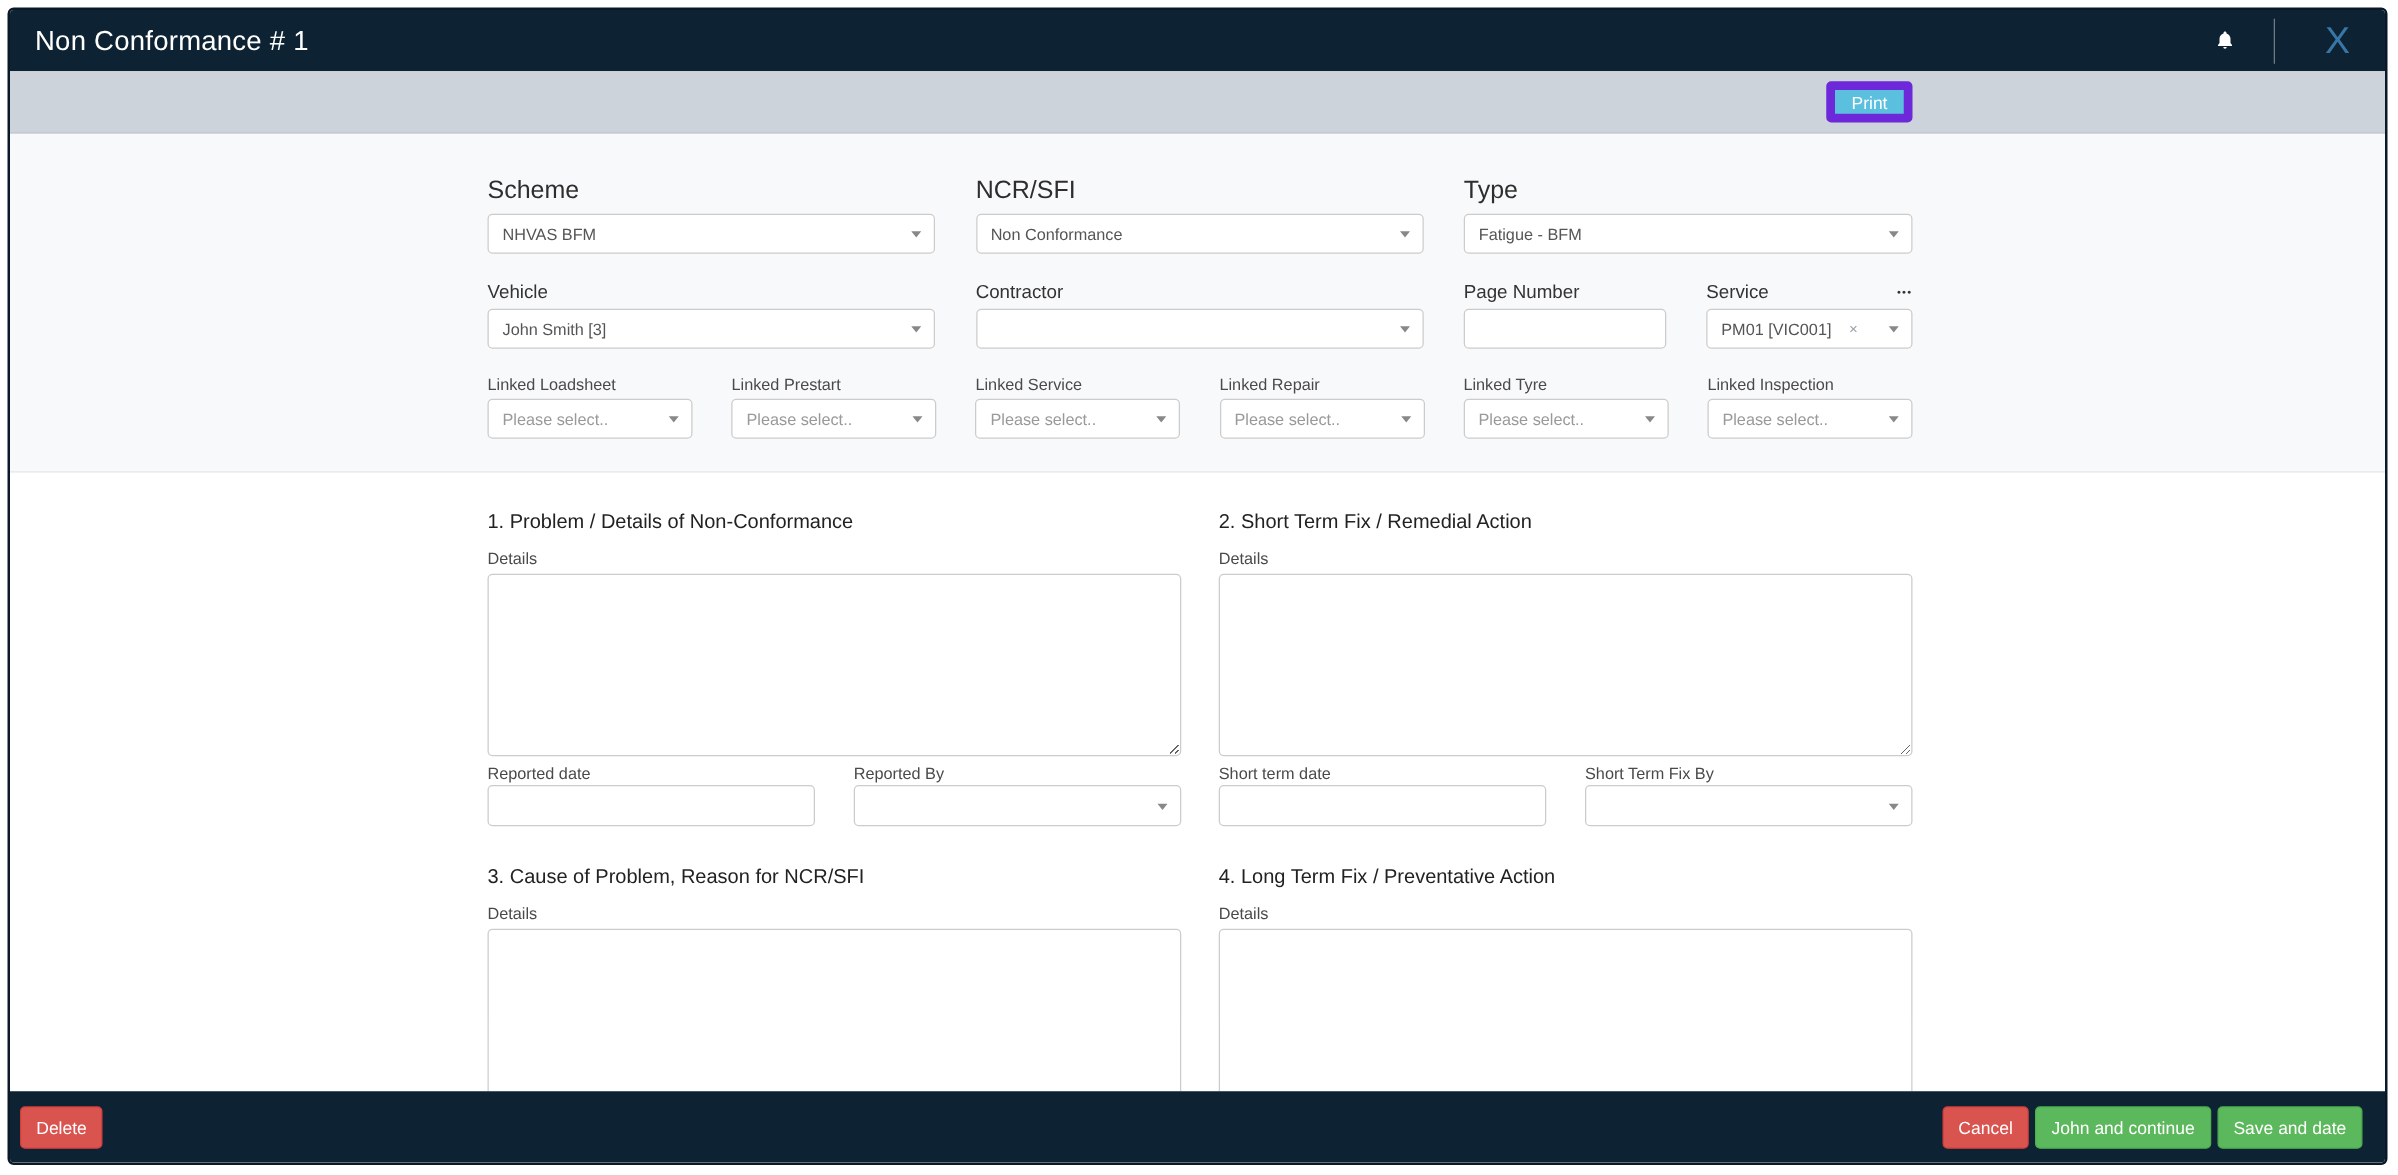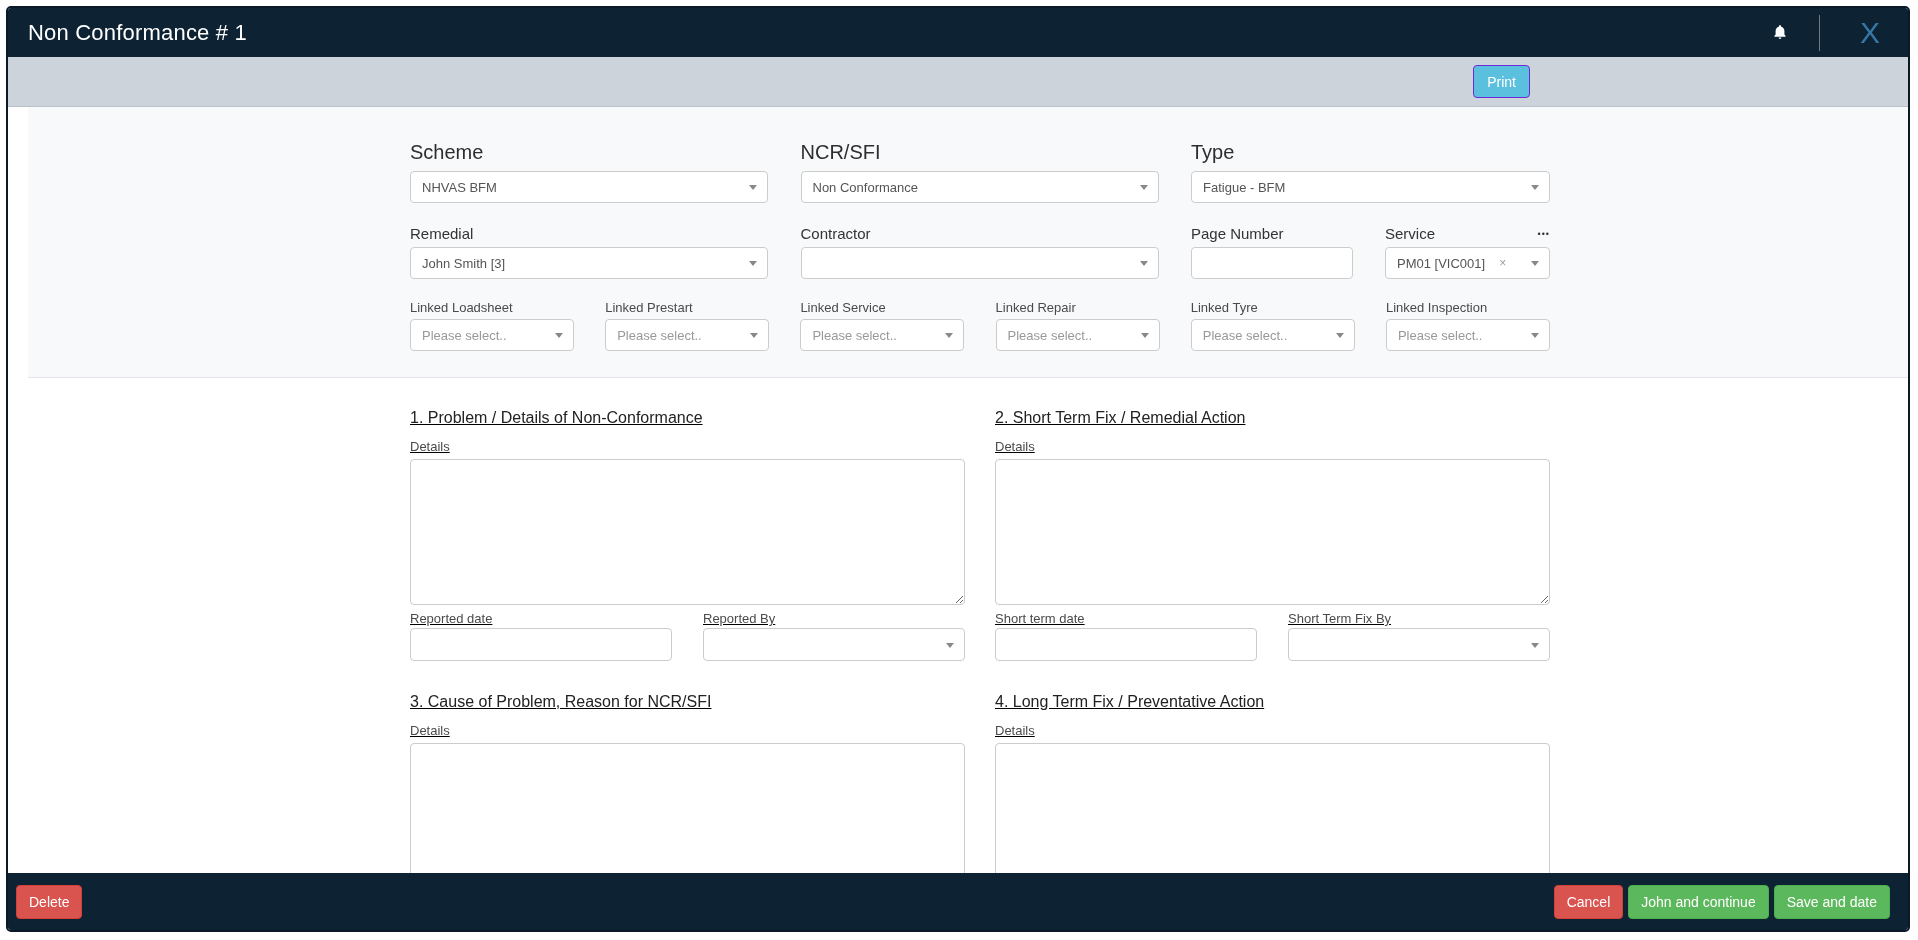--- a/index.html
+++ b/index.html
@@ -17,25 +17,25 @@
   .mtitle { font-size:22px; font-weight:400; letter-spacing:.2px; }
   .hspacer { flex:1; }
   .bell-btn { width:34px; height:34px; display:flex; align-items:center; justify-content:center; cursor:pointer; }
   .hdr-divider { width:1px; height:36px; background:#6e7b87; margin:0 14px 0 10px; }
   .close-btn { font-size:30px; line-height:1; color:#3876a6; padding:0 14px; cursor:pointer; font-weight:400; }
 
   
   .toolbar { height:50px; flex:0 0 50px; background:#ccd3da; border-bottom:1px solid #b9c2ca; }
   .toolbar-inner { width:1140px; margin-left:382px; height:100%; position:relative; }
   .btn-print { position:absolute; right:0; top:8px; height:33px; padding:0 13px;
-    background:#5bc0de; border:1px solid #6d28d9; border-radius:4px;
+    background:#5bc0de; border:7px solid #6d28d9; border-radius:4px;
     color:#fff; font-size:14px; cursor:pointer; }
 
   
-  .mbody { flex:1 1 auto; overflow:hidden; background:#fff;padding-left:20px; }
+  .mbody { flex:1 1 auto; overflow:hidden; background:#fff; }
   .fields-panel { height:271px; background:#f8f9fb; border-bottom:1px solid #e3e6ea; }
   .wrap { width:1140px; margin-left:382px; }
 
   .row1 { display:flex; justify-content:space-between; padding-top:34px; }
   .col-lg { width:358px; }
   .lbl-lg { font-size:20px; color:#2e2e2e; font-weight:400; }
   .row1 .select { margin-top:7px; }
 
   .row2 { display:flex; justify-content:space-between; margin-top:22px; }
   .lbl-md { font-size:15px; color:#333; }
@@ -59,21 +59,21 @@
   .sel-text.placeholder { color:#999; }
   .caret { position:absolute; right:10px; top:50%; margin-top:-2px; width:0; height:0;
     border-left:4px solid transparent; border-right:4px solid transparent;
     border-top:5px solid #888; }
   .remove-x { font-size:12px; color:#9aa0a6; margin-left:14px; cursor:pointer; }
   .text-input { height:32px; width:100%; background:#fff; border:1px solid #ccc;
     border-radius:4px; padding:0 10px; font-size:13px; color:#555;
     font-family:"Liberation Sans","DejaVu Sans",sans-serif; }
 
   
-  .sections-row { display:flex; justify-content:space-between;text-decoration:underline; }
+  .sections-row { display:flex; justify-content:space-between; }
   .section-col { width:555px; }
   .sections-row.first { margin-top:31px; }
   .sections-row.second { margin-top:32px; }
   .sec-heading { font-size:16px; color:#222; font-weight:400; }
   .details-lbl { font-size:13px; color:#4a4a4a; margin-top:12px; }
   .details-area { margin-top:5px; width:555px; height:146px; border:1px solid #ccc;
     border-radius:4px; resize:both; font-size:13px; color:#555; padding:6px 8px;
     font-family:"Liberation Sans","DejaVu Sans",sans-serif; display:block; }
   .details-area.tall { height:175px; }
   .sec-fields { display:flex; justify-content:space-between; margin-top:6px; }
@@ -139,21 +139,21 @@
               <div class="lbl-lg">Type</div>
               <div class="select">
                 <span class="sel-text">Fatigue - BFM</span>
                 <span class="caret"></span>
               </div>
             </div>
           </div>
 
           <div class="row2">
             <div class="col-lg">
-              <div class="lbl-md">Remedial</div>
+              <div class="lbl-md">Vehicle</div>
               <div class="select field">
                 <span class="sel-text">John Smith [3]</span>
                 <span class="caret"></span>
               </div>
             </div>
             <div class="col-lg">
               <div class="lbl-md">Contractor</div>
               <div class="select field">
                 <span class="sel-text"></span>
                 <span class="caret"></span>

